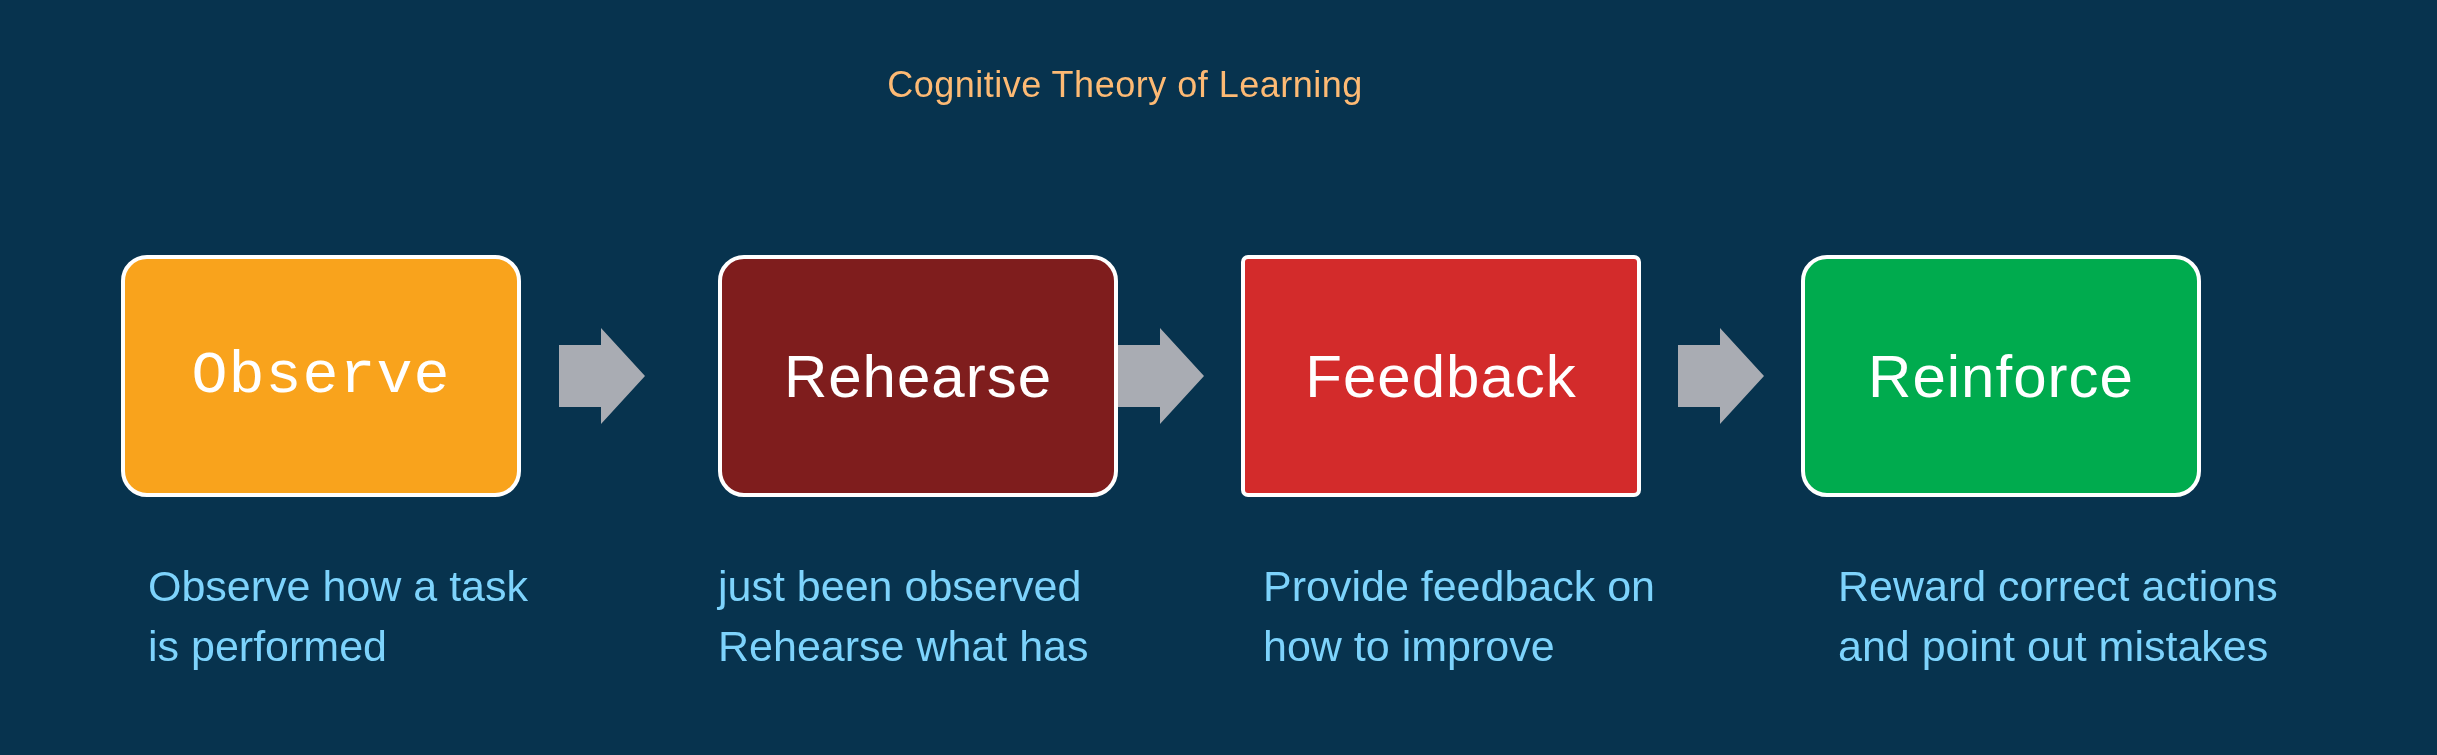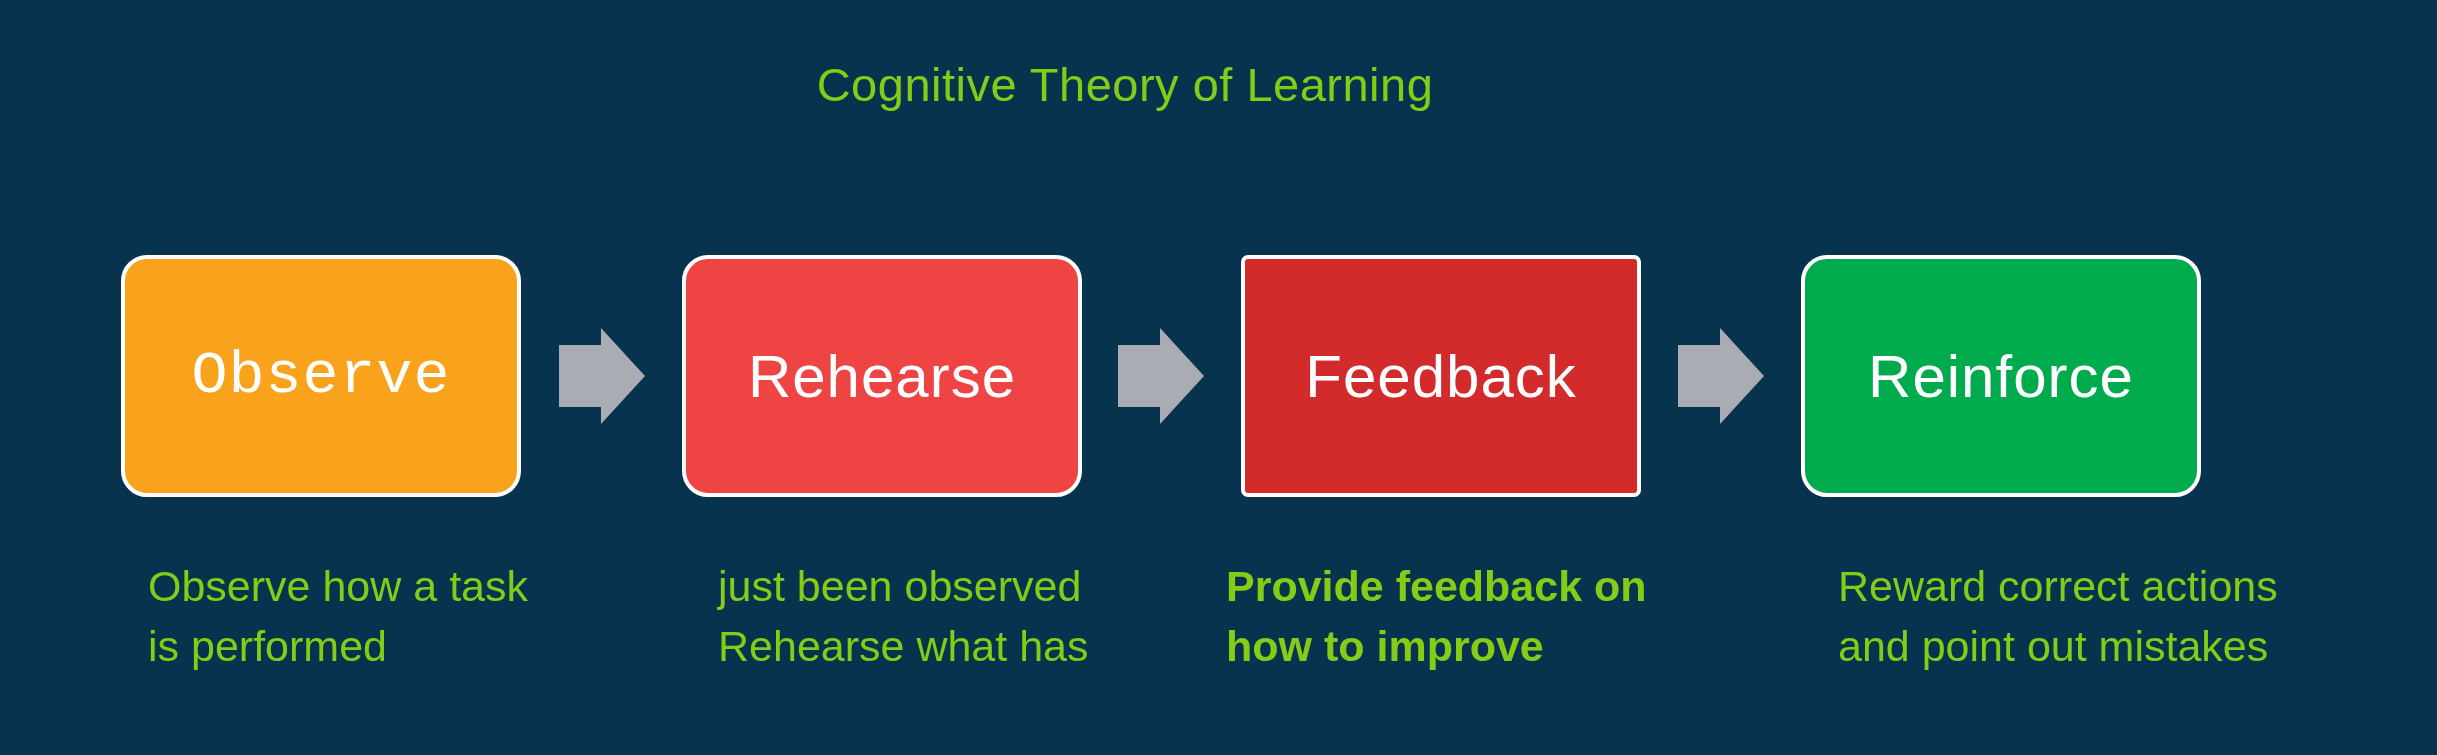--- a/index.html
+++ b/index.html
@@ -11,22 +11,22 @@
   }
   .canvas {
     position: absolute; inset: 0;
   }
   .title-wrap {
     position: absolute;
     left: 0; top: 56px; width: 2250px;
     text-align: center;
   }
   .title {
-    color: #84cc16;
-    font-size: 47px;
+    color: #fdba74;
+    font-size: 36px;
     line-height: 58px;
     letter-spacing: 0.5px;
   }
   .step-box {
     position: absolute;
     top: 255px;
     width: 400px; height: 242px;
     border: 4px solid #ffffff;
     border-radius: 26px;
     box-sizing: border-box;
@@ -51,44 +51,44 @@
     width: 86px; height: 96px;
   }
   .arrow-1 { left: 559px; }
   .arrow-2 { left: 1118px; }
   .arrow-3 { left: 1678px; }
 
   .caption {
     position: absolute;
     top: 556px;
     width: 540px;
-    color: #84cc16;
+    color: #7dd3fc;
     font-size: 43px;
     line-height: 60px;
   }
   .cap-1 { left: 148px; }
   .cap-2 { left: 718px; }
-  .cap-3 { left: 1226px; font-weight: bold; }
+  .cap-3 { left: 1263px; }
   .cap-4 { left: 1838px; }
   .caption .line { display: block; }
 </style>
 </head>
 <body style="background-color: rgb(7, 51, 78);">
 
 <div class="canvas">
 
   <div class="title-wrap">
     <span class="title">Cognitive Theory of Learning</span>
   </div>
 
   <div class="step-box box-1" style="background-color: rgb(249, 163, 28);">
     <span class="label">Observe</span>
   </div>
 
-  <div class="step-box box-2" style="background-color: #ef4444;">
+  <div class="step-box box-2" style="background-color: #7f1d1d; margin-left: 36px;">
     <span class="label">Rehearse</span>
   </div>
 
   <div class="step-box box-3" style="background-color: rgb(211, 43, 43); border-radius: 7px;">
     <span class="label">Feedback</span>
   </div>
 
   <div class="step-box box-4" style="background-color: rgb(0, 171, 78);">
     <span class="label">Reinforce</span>
   </div>

